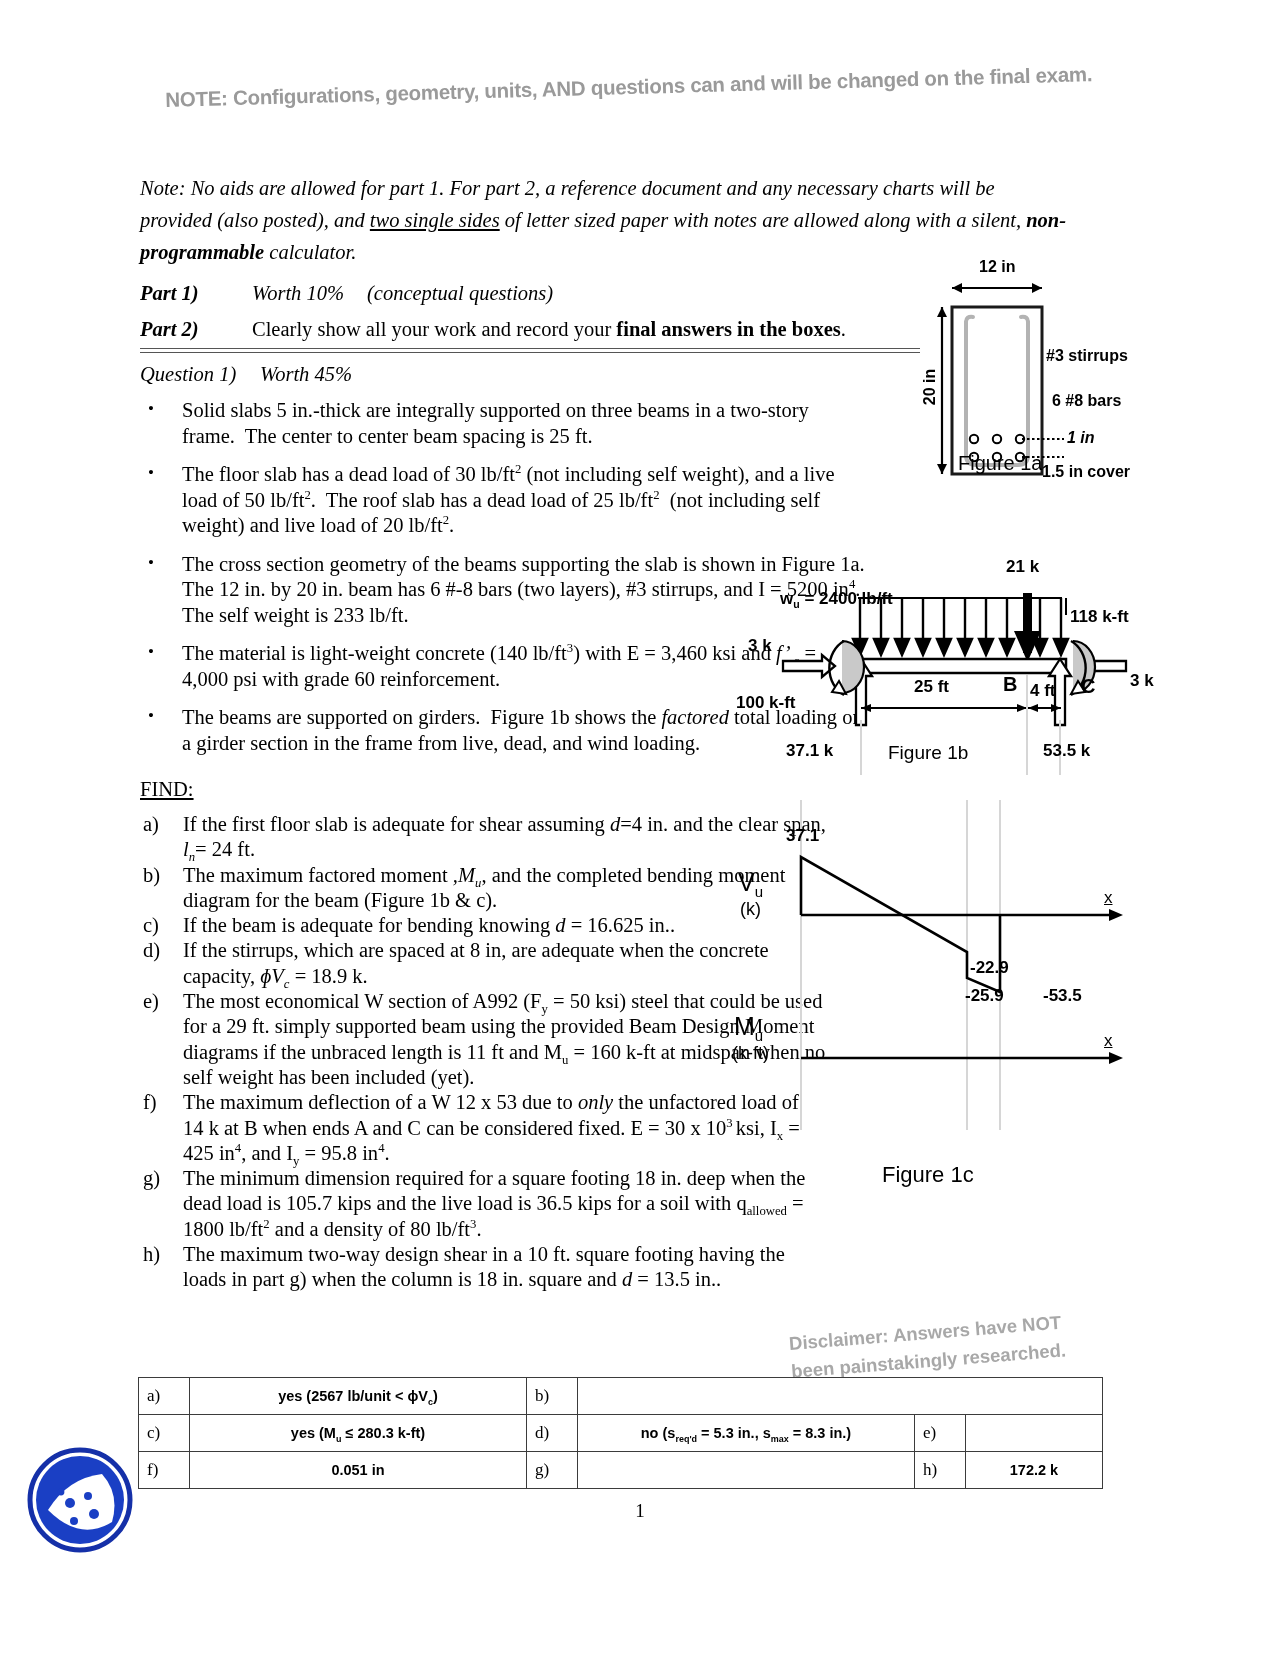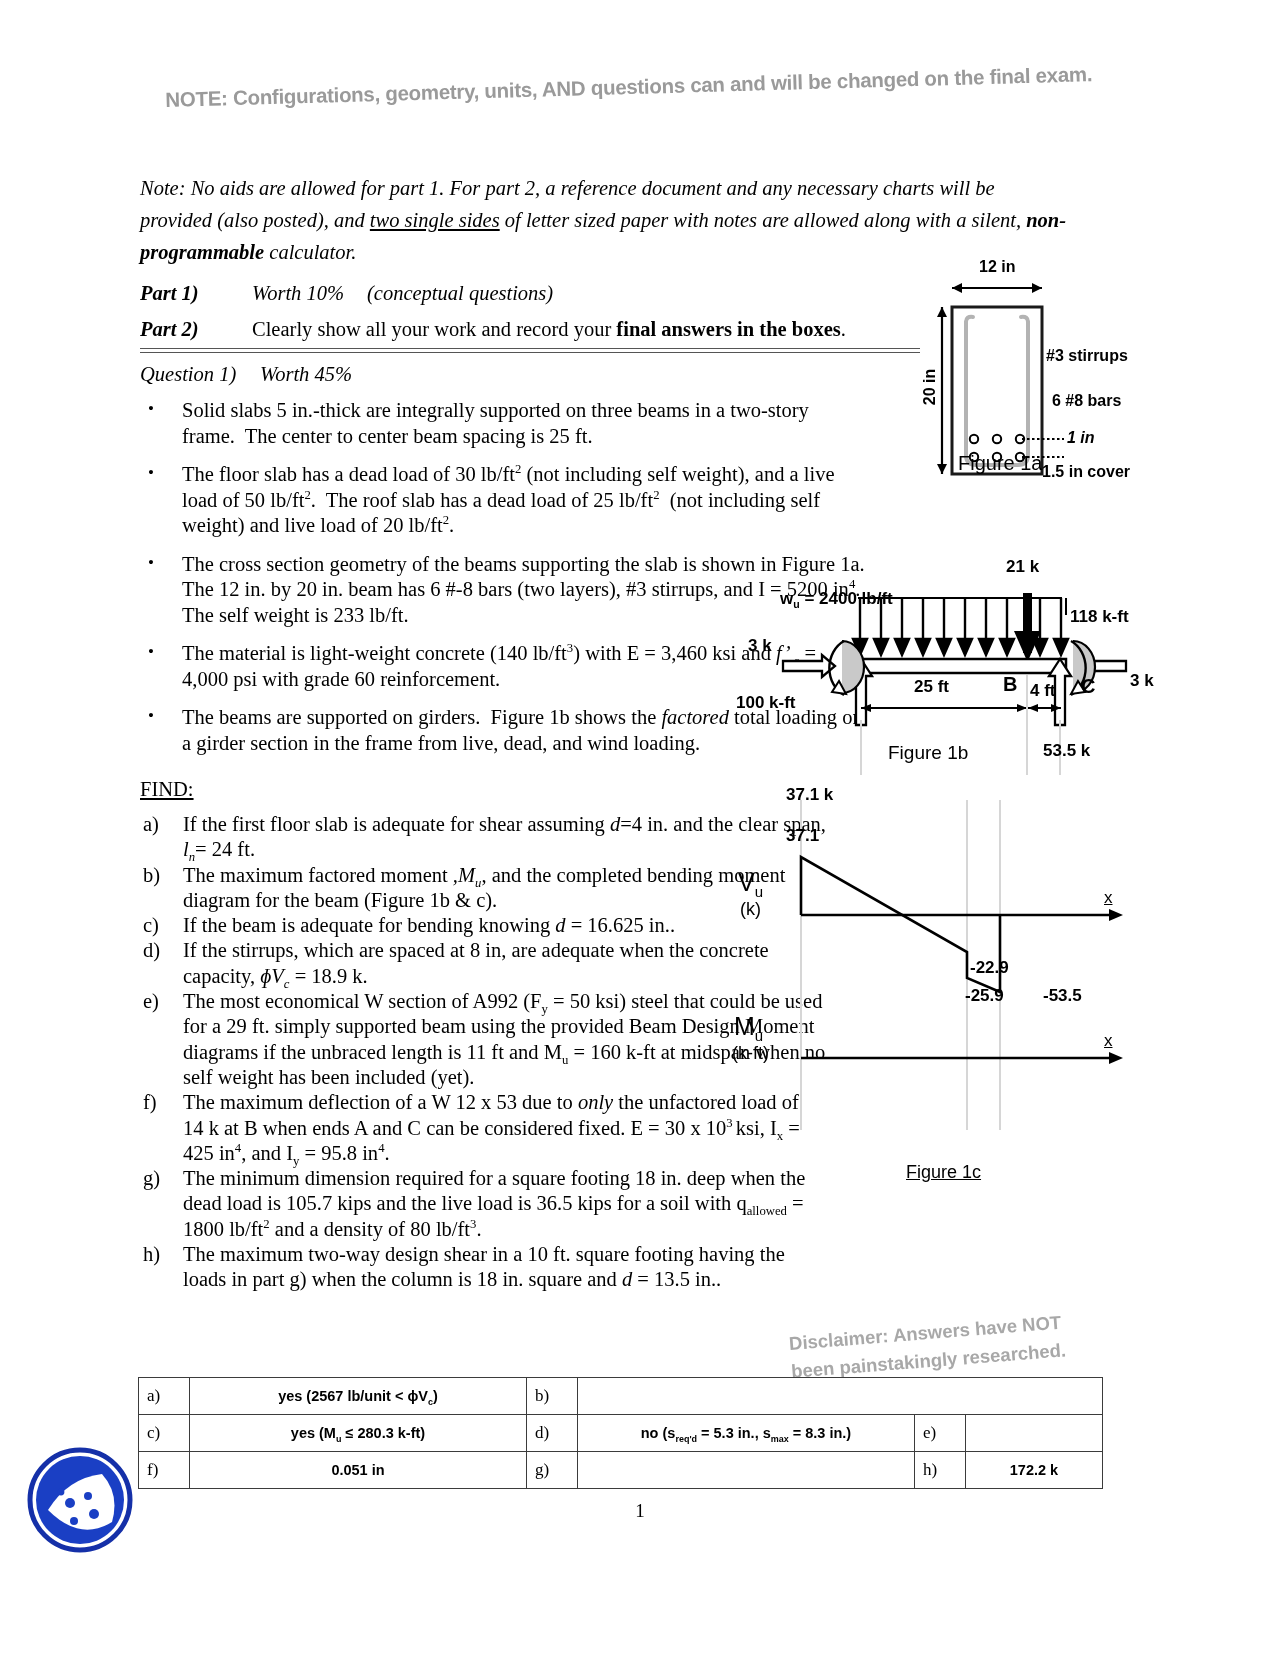--- a/index.html
+++ b/index.html
@@ -111,21 +111,21 @@
   #fig1a-cap{position:absolute;left:958px;top:452px;font-family:Liberation Sans, sans-serif;font-size:20px;}
 
   
   #fig1b{position:absolute;left:740px;top:555px;width:420px;height:220px;}
   .f1b-label{position:absolute;font-family:"Liberation Sans",sans-serif;font-weight:bold;font-size:17px;}
   #fig1b-cap{position:absolute;left:888px;top:742px;font-family:"Liberation Sans",sans-serif;font-size:19px;}
 
   
   #fig1c{position:absolute;left:740px;top:800px;width:420px;height:330px;}
   .f1c-label{position:absolute;font-family:"Liberation Sans",sans-serif;font-size:17px;}
-  #fig1c-cap{position:absolute;left:906px;top:1162px;font-family:"Liberation Sans",sans-serif;font-size:18px;text-decoration:underline;}
+  #fig1c-cap{position:absolute;left:882px;top:1162px;font-family:"Liberation Sans",sans-serif;font-size:22px;}
 
   svg{display:block;overflow:visible;}
 </style>
 </head>
 <body>
 
 <div class="page">
 
   <div class="banner">NOTE: Configurations, geometry, units, AND questions can and will be changed on the final exam.</div>
 
@@ -311,21 +311,21 @@
     <div class="f1b-label" style="left:40px;top:34px;"><span>w</span><sub>u</sub><span> = 2400 lb/ft</span></div>
     <div class="f1b-label" style="left:266px;top:2px;">21 k</div>
     <div class="f1b-label" style="left:8px;top:81px;">3 k</div>
     <div class="f1b-label" style="left:390px;top:116px;">3 k</div>
     <div class="f1b-label" style="left:330px;top:52px;">118 k-ft</div>
     <div class="f1b-label" style="left:-4px;top:138px;">100 k-ft</div>
     <div class="f1b-label" style="left:174px;top:122px;">25 ft</div>
     <div class="f1b-label" style="left:290px;top:126px;">4 ft</div>
     <div class="f1b-label" style="left:263px;top:118px;font-size:20px;">B</div>
     <div class="f1b-label" style="left:341px;top:120px;font-size:20px;">C</div>
-    <div class="f1b-label" style="left:46px;top:186px;margin-top:44px;">37.1 k</div>
+    <div class="f1b-label" style="left:46px;top:186px;">37.1 k</div>
     <div class="f1b-label" style="left:303px;top:186px;">53.5 k</div>
   </div>
   <div id="fig1b-cap">Figure 1b</div>
 
   <div id="fig1c">
     <svg width="420" height="340" viewBox="0 0 420 340">
 
       <line x1="61" y1="0" x2="61" y2="330" stroke="#d6d6d6" stroke-width="2"></line>
       <line x1="227" y1="0" x2="227" y2="330" stroke="#d6d6d6" stroke-width="2"></line>
       <line x1="260" y1="0" x2="260" y2="330" stroke="#d6d6d6" stroke-width="2"></line>

